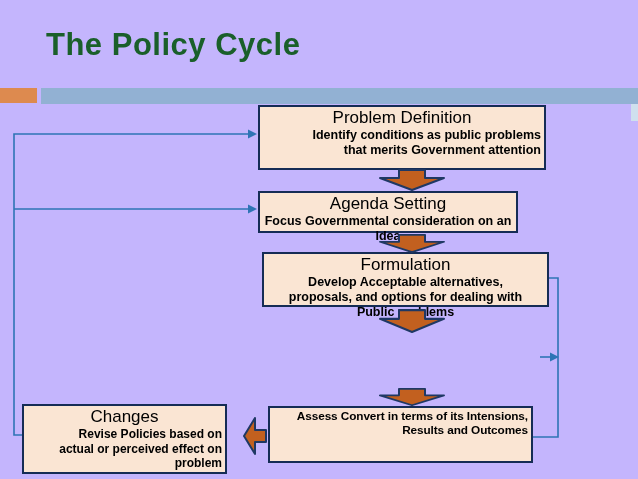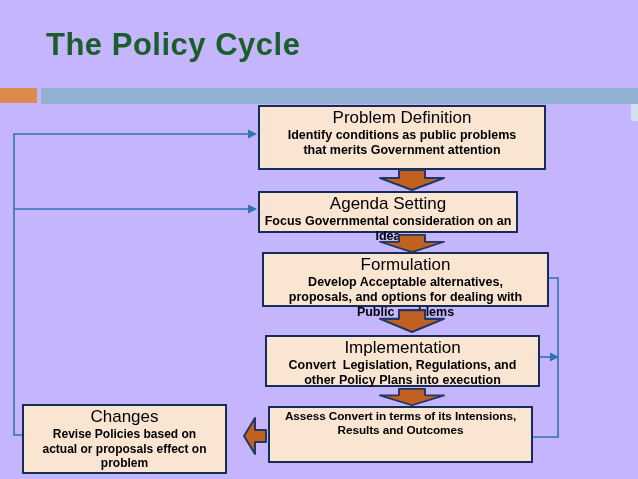--- a/index.html
+++ b/index.html
@@ -28,21 +28,21 @@
   #hdr-bar{left:41px;top:88px;width:597px;height:16px;background:var(--header-bar-blue);}
   #hdr-sliver{left:631px;top:104px;width:7px;height:17px;background:var(--header-sliver-blue);}
 
   .box{
     position:absolute;box-sizing:border-box;
     background:var(--box-fill);border:2px solid var(--box-border);
     padding:1px 3px;z-index:2;
   }
   .box-title{font-size:17px;font-weight:400;text-align:center;line-height:1.17;color:#000;white-space:pre;}
   .box-body{font-size:12.5px;font-weight:700;line-height:1.22;color:#000;white-space:pre;}
-  .center .box-body{text-align:center;}
+  .center .box-body{text-align:right;}
   .leftal .box-body{text-align:center;}
   .box.pd{left:258px;top:105px;width:288px;height:65px;}
   .box.as{left:258px;top:191px;width:260px;height:42px;}
   .box.fo{left:262px;top:252px;width:287px;height:55px;}
   .box.im{left:265px;top:335px;width:275px;height:52px;}
   .box.ev{left:268px;top:406px;width:265px;height:57px;}
   .box.ev .box-body{font-size:11.8px;letter-spacing:-0.1px;}
   .box.ch{left:22px;top:404px;width:205px;height:70px;}
   .box.ch .box-body{font-size:12px;}
 
@@ -97,35 +97,30 @@
 Idea</div>
   </div>
 
   <div class="box fo leftal">
     <div class="box-title">Formulation</div>
     <div class="box-body">Develop Acceptable alternatives,
 proposals, and options for dealing with
 Public problems</div>
   </div>
 
-  <div class="box im center">
-    <div class="box-title">Implementation</div>
-    <div class="box-body">Convert  Legislation, Regulations, and
-other Policy Plans into execution</div>
-  </div>
 
   <div class="box ev center">
     <div class="box-body">Assess Convert in terms of its Intensions,
 Results and Outcomes</div>
   </div>
 
   <div class="box ch center">
     <div class="box-title">Changes</div>
     <div class="box-body">Revise Policies based on
-actual or proposals effect on
+actual or perceived effect on
 problem</div>
   </div>
 
   <svg id="down-arrow-1" class="flow-arrow" viewBox="0 0 68 22" preserveAspectRatio="none">
     <path d="M21 1 H47 V9 H66 L34 21 L2 9 H21 Z" fill="#c2601f" stroke="#1f3864" stroke-width="2" stroke-linejoin="round"></path>
   </svg>
   <svg id="down-arrow-2" class="flow-arrow" viewBox="0 0 68 22" preserveAspectRatio="none">
     <path d="M21 1 H47 V9 H66 L34 21 L2 9 H21 Z" fill="#c2601f" stroke="#1f3864" stroke-width="2" stroke-linejoin="round"></path>
   </svg>
   <svg id="down-arrow-3" class="flow-arrow" viewBox="0 0 68 22" preserveAspectRatio="none">

